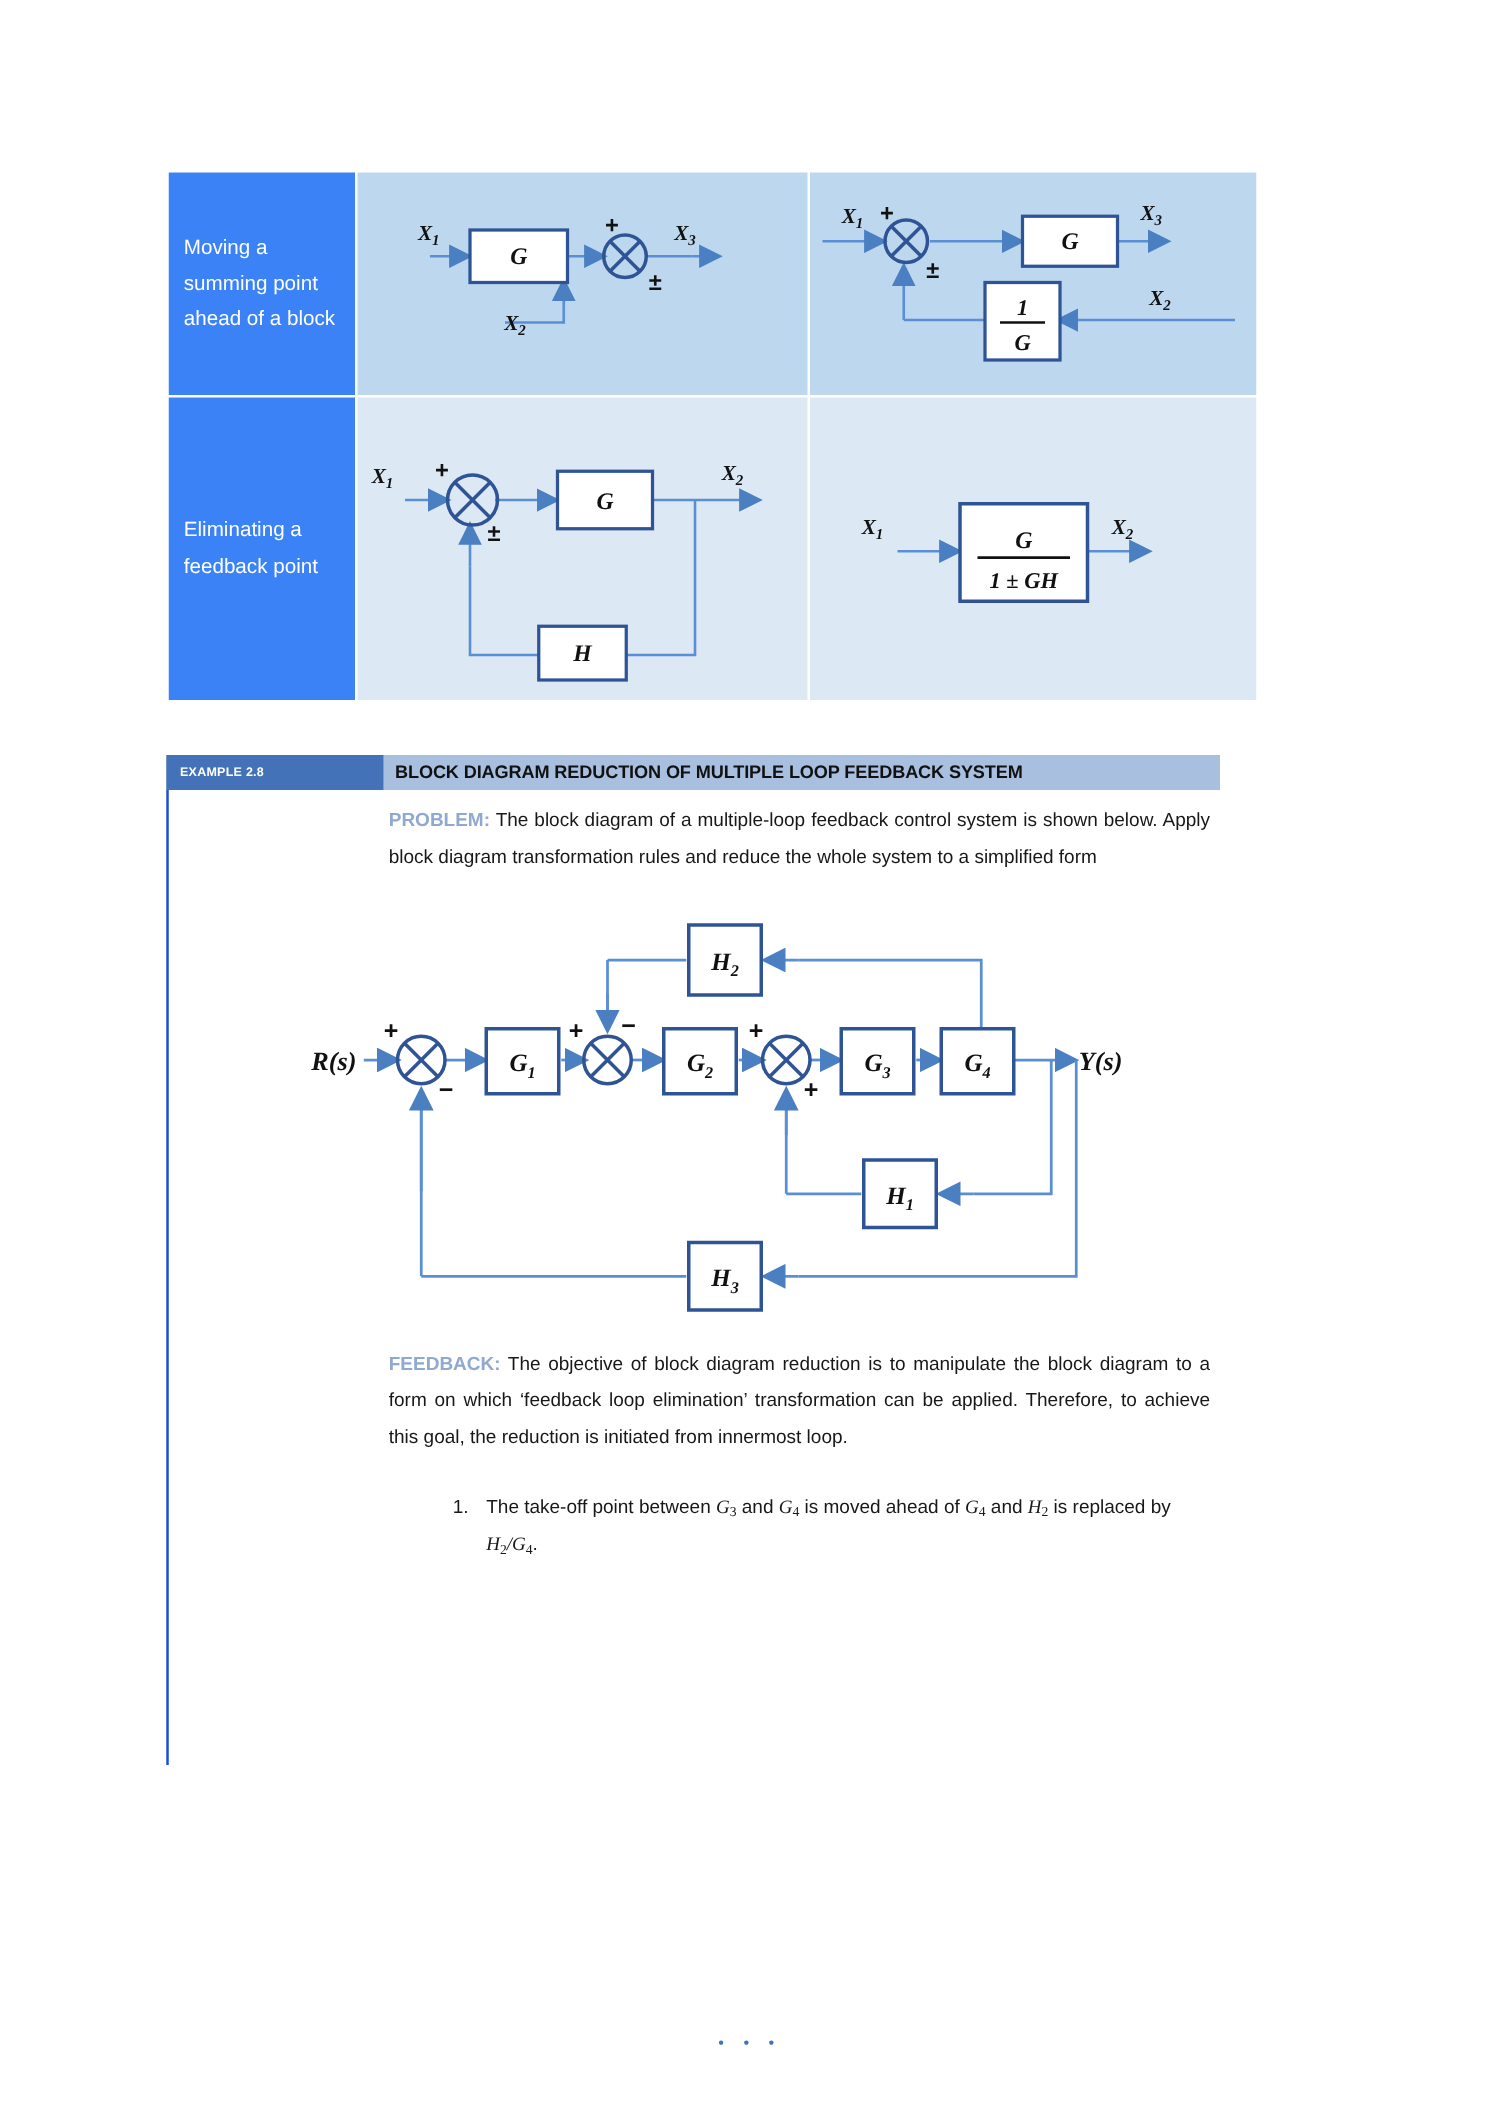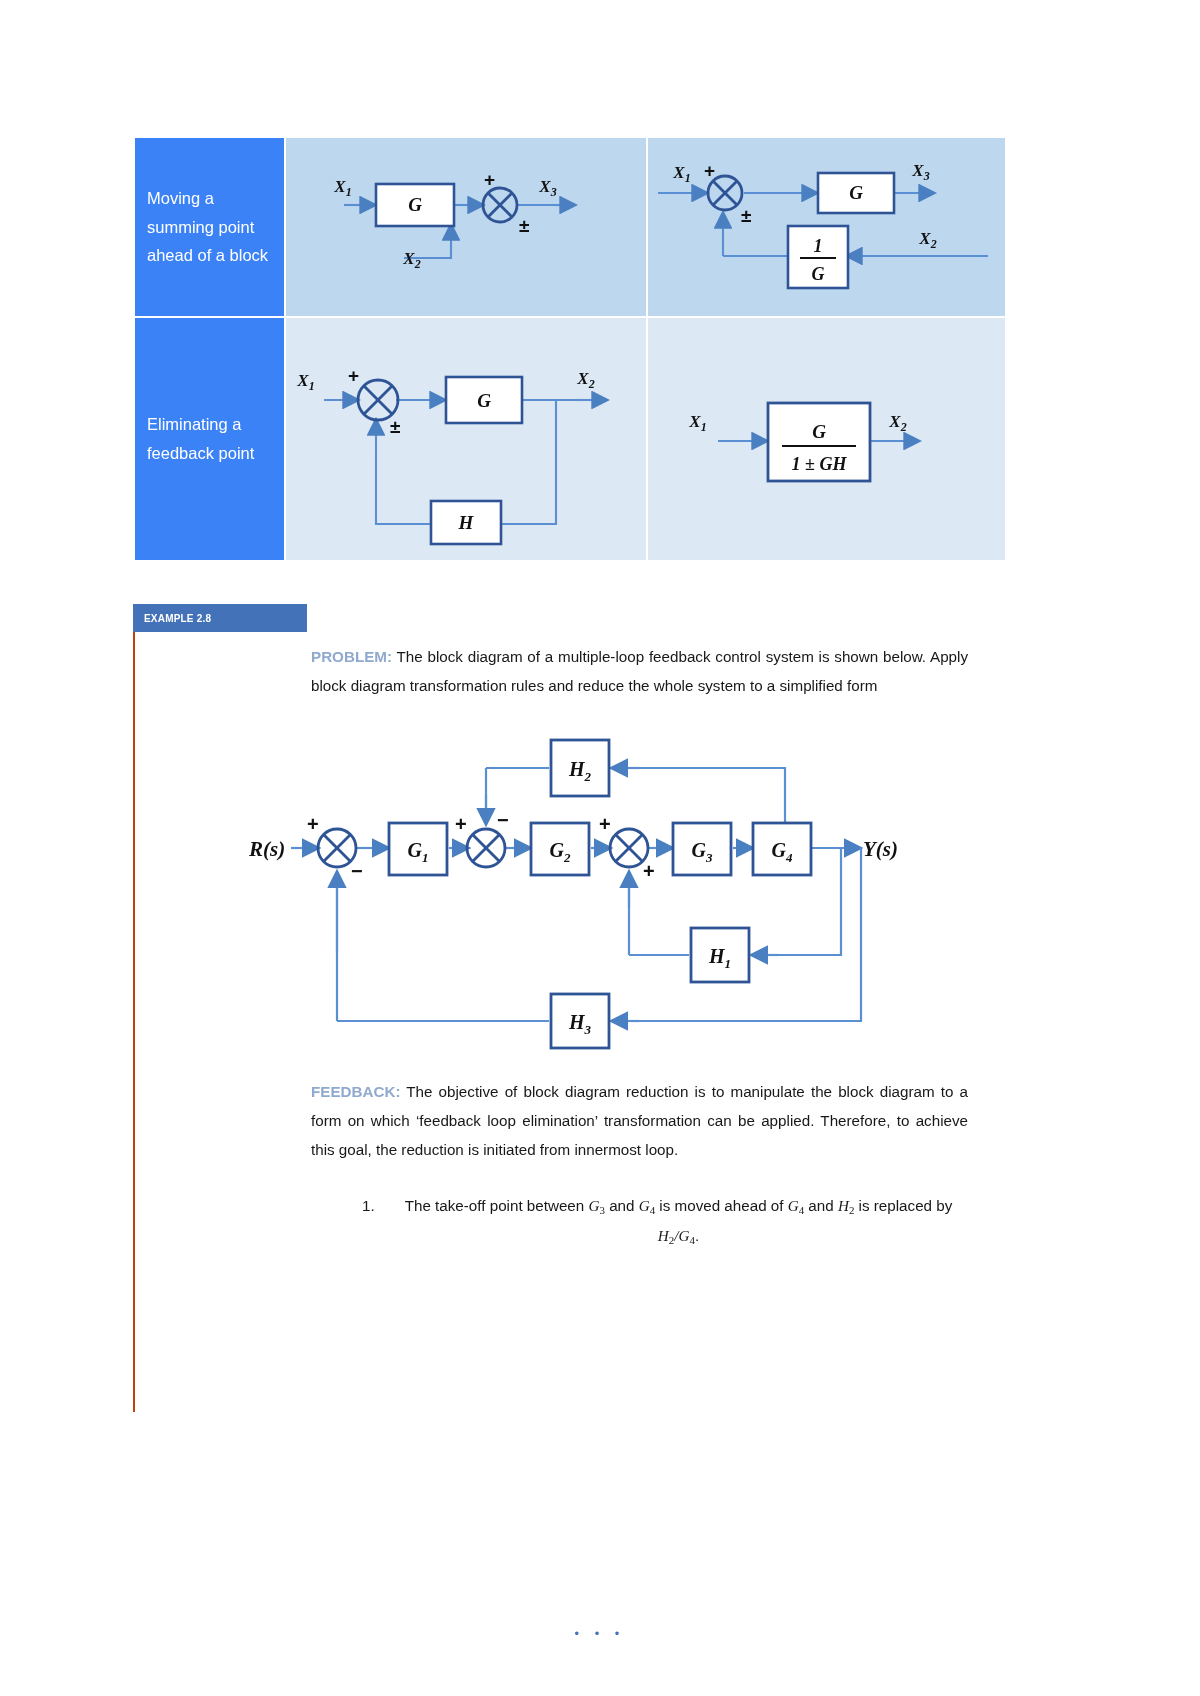--- a/index.html
+++ b/index.html
@@ -42,37 +42,37 @@
     width:174px;background:#4472b8;color:#ffffff;
     font-size:10px;font-weight:700;letter-spacing:.2px;
     display:flex;align-items:center;padding-left:11px;box-sizing:border-box;
   }
   .ex-title{
     flex:1;background:#a8bfe0;color:#111111;
     font-size:14.5px;font-weight:700;letter-spacing:-.1px;
     display:flex;align-items:center;padding-left:9px;box-sizing:border-box;
   }
   .ex-body{
-    border-left:2px solid #c2410c;
+    border-left:2px solid #1d4ed8;
     min-height:780px;
     padding:0 0 0 0;
     position:relative;
   }
   .ex-inner{padding:10px 8px 0 176px;}
   .para{
     font-size:15.2px;color:#181818;line-height:1.93;
     text-align:justify;margin:0 0 0 0;
   }
   .lead{color:#8fa9cf;font-weight:700;}
   .solution-para{margin-top:4px;}
   .numlist{
     margin:26px 0 0 0;padding:0 0 0 68px;
     font-size:15.2px;color:#181818;line-height:1.93;
   }
-  .numlist li{padding-left:10px;text-align:center;}
+  .numlist li{padding-left:10px;}
   .mathi{font-family:"Liberation Serif", serif;font-style:italic;}
   .sub{font-size:.72em;vertical-align:-0.28em;font-style:normal;}
 
   
   .footer{
     position:absolute;left:0;top:1630px;width:1200px;text-align:center;
   }
   .dots{letter-spacing:6px;color:#4472b8;font-size:13px;line-height:8px;}
   .pagenum{
     font-family:"Liberation Serif", serif;font-style:italic;
@@ -209,20 +209,21 @@
           <text class="lbl" x="250" y="99" font-size="17" text-anchor="middle" fill="#111">X<tspan font-size="12" dy="4">2</tspan></text>
         </svg>
       </td>
     </tr>
   </tbody>
     </table>
 
   <div class="example-wrap">
     <div class="ex-header">
       <div class="ex-tag">EXAMPLE 2.8</div>
+      <div class="ex-title">BLOCK DIAGRAM REDUCTION OF MULTIPLE LOOP FEEDBACK SYSTEM</div>
     </div>
     <div class="ex-body">
       <div class="ex-inner">
 
         <p class="para"><span class="lead">PROBLEM:</span><span> The block diagram of a multiple-loop feedback control system is shown below. Apply block diagram transformation rules and reduce the whole system to a simplified form</span></p>
 
         <div style="margin:22px 0 0 -72px;">
         <svg width="700" height="350" viewBox="0 0 700 350">
           <defs>
             <marker id="arM" markerWidth="9" markerHeight="9" refX="7" refY="4.5" orient="auto">

